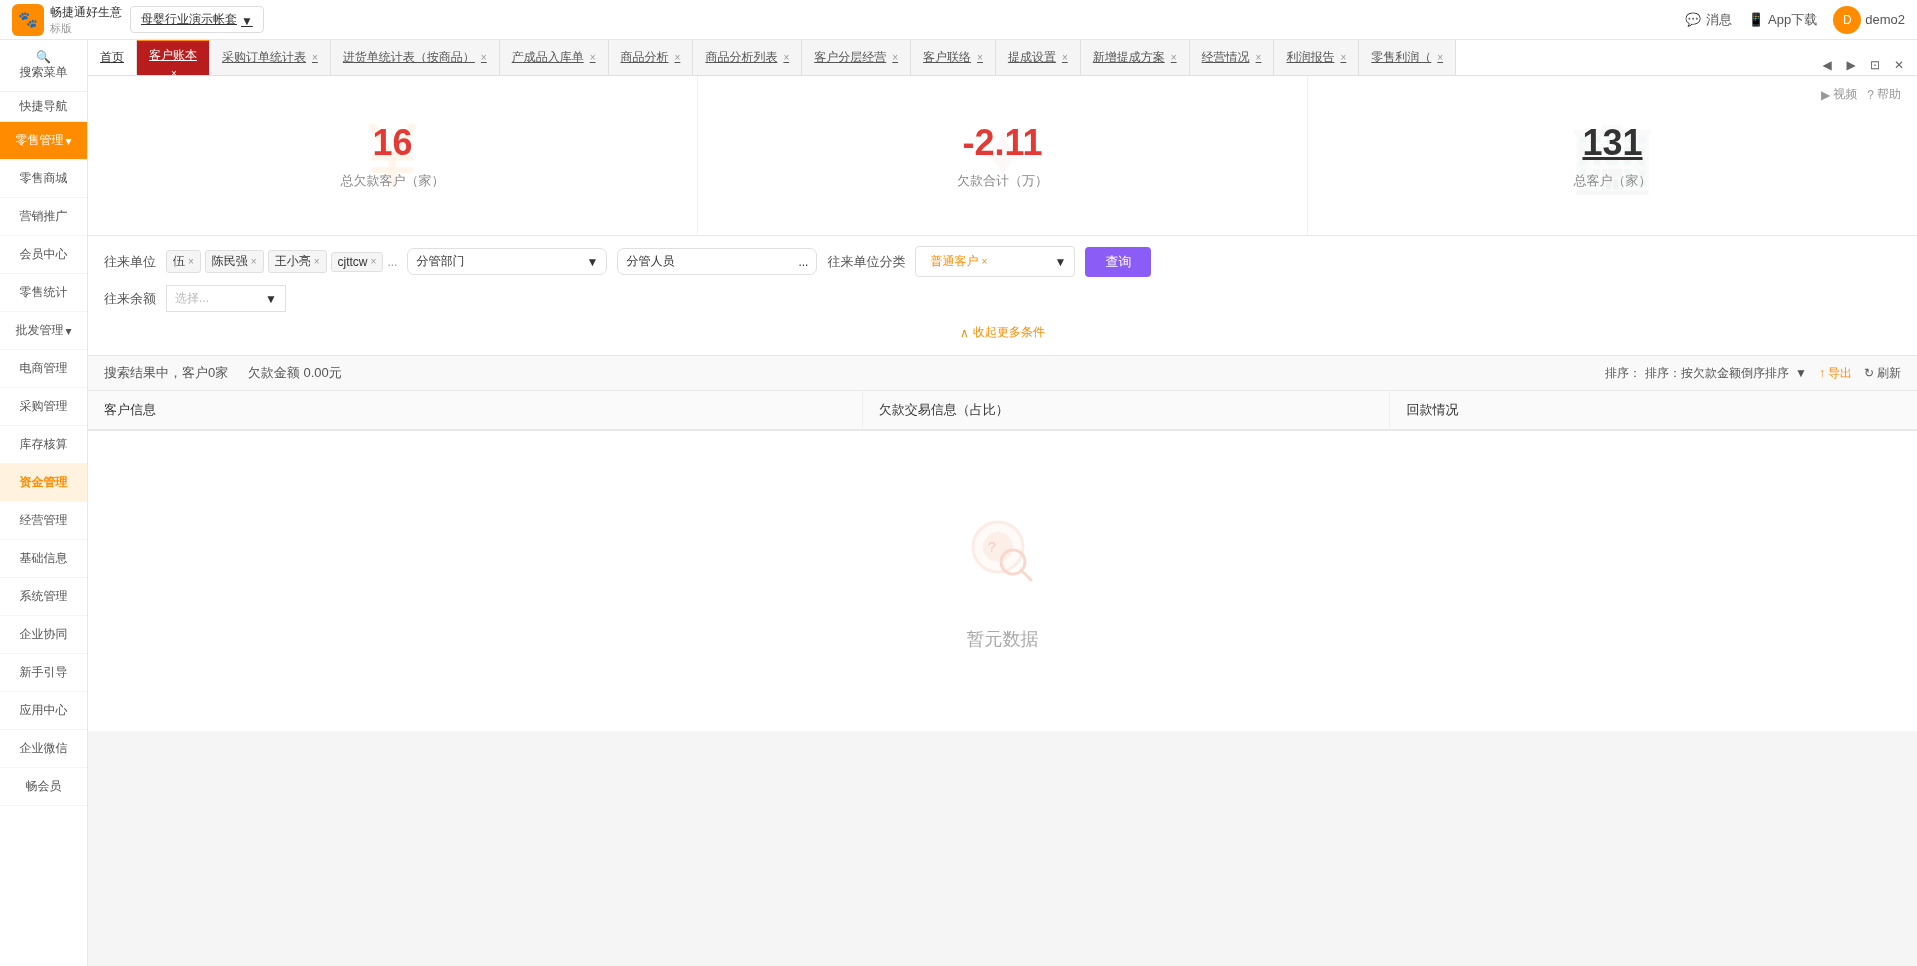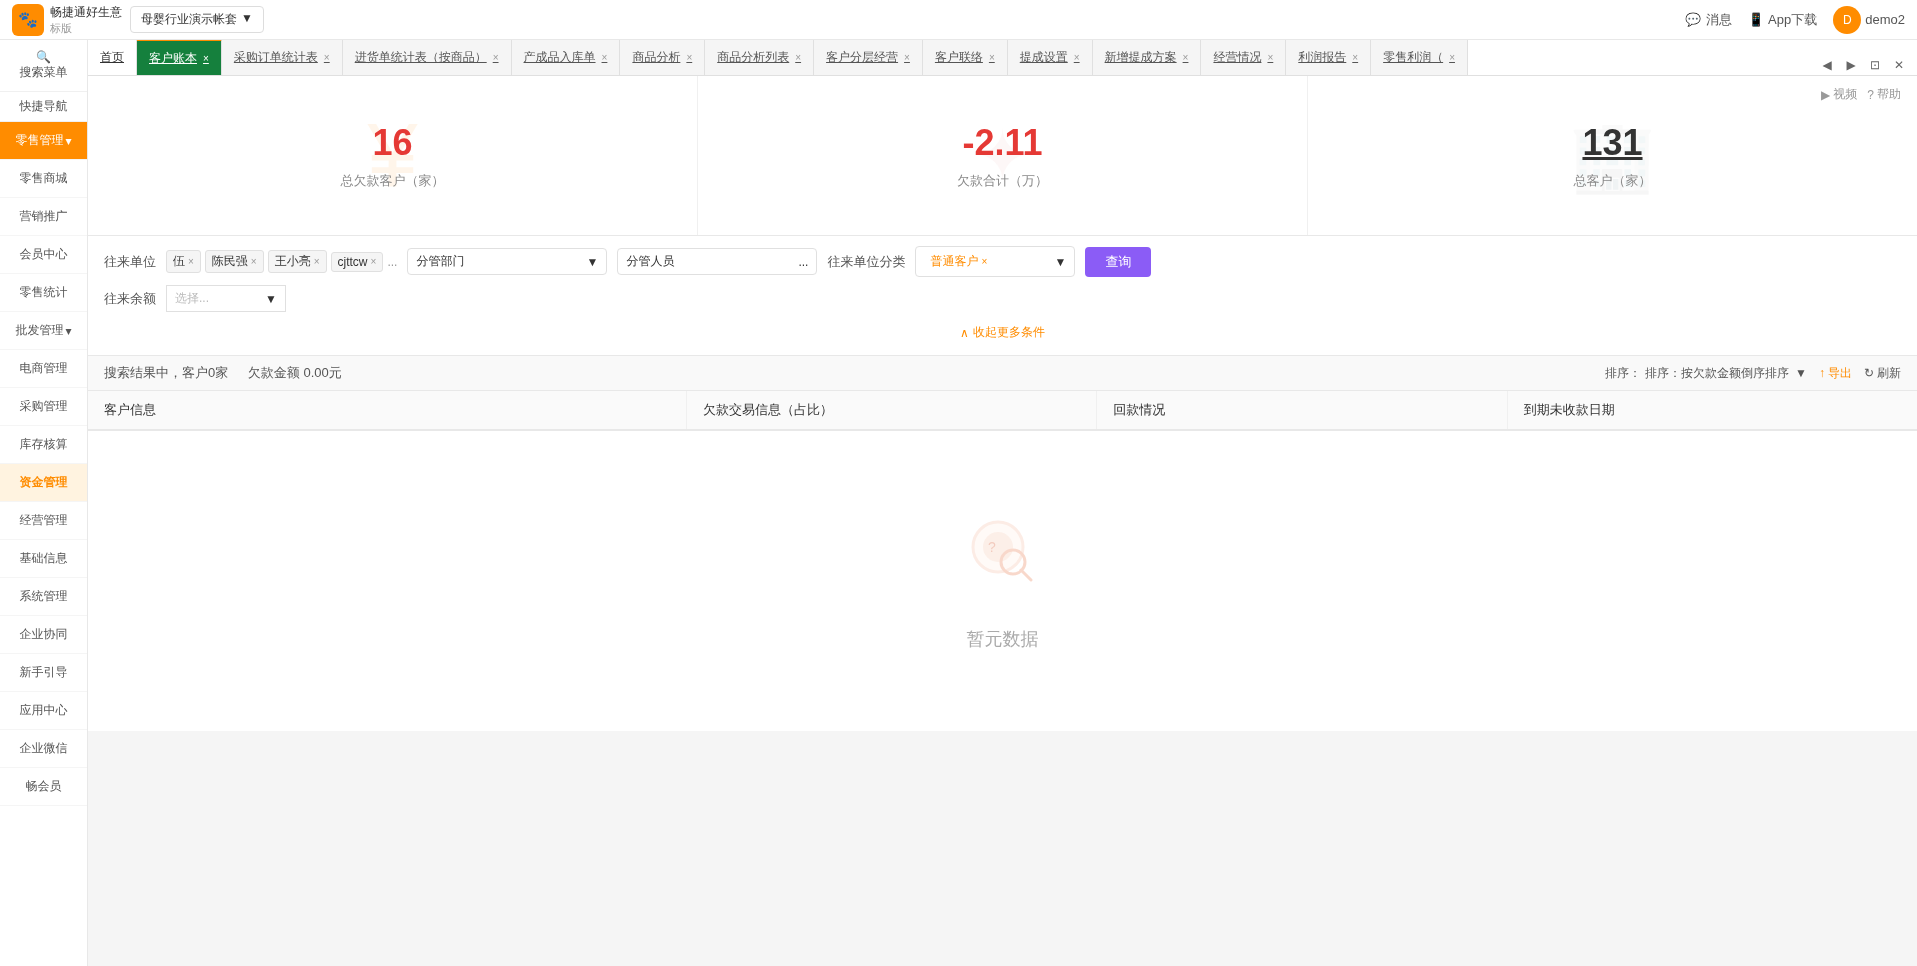--- a/index.html
+++ b/index.html
@@ -5,21 +5,21 @@
     * { box-sizing: border-box; margin: 0; padding: 0; }
     body { font-family: "Microsoft YaHei", "PingFang SC", sans-serif; font-size: 13px; background: #f5f5f5; display: flex; flex-direction: column; height: 100vh; overflow: hidden; }
 
     
     .top-bar { height: 40px; background: #fff; display: flex; align-items: center; justify-content: space-between; padding: 0 12px; border-bottom: 1px solid #e8e8e8; flex-shrink: 0; }
     .top-bar-left { display: flex; align-items: center; gap: 8px; }
     .logo-area { display: flex; align-items: center; gap: 6px; }
     .logo-icon { width: 32px; height: 32px; background: #ff8c00; border-radius: 6px; display: flex; align-items: center; justify-content: center; color: #fff; font-size: 16px; }
     .logo-text { font-size: 12px; color: #333; }
     .logo-sub { font-size: 11px; color: #999; }
-    .store-selector { display: flex; align-items: flex-start; gap: 4px; padding: 4px 10px; border: 1px solid #ddd; border-radius: 4px; cursor: pointer; font-size: 12px; color: #333; background: #fff; }
+    .store-selector { display: flex; align-items: flex-end; gap: 4px; padding: 4px 10px; border: 1px solid #ddd; border-radius: 4px; cursor: pointer; font-size: 12px; color: #333; background: #fff; text-decoration: underline; }
     .top-bar-right { display: flex; align-items: center; gap: 16px; }
     .top-right-item { display: flex; align-items: center; gap: 4px; font-size: 13px; color: #555; cursor: pointer; }
     .avatar { width: 28px; height: 28px; border-radius: 50%; background: #ff8c00; display: flex; align-items: center; justify-content: center; color: #fff; font-size: 12px; }
 
     
     .main-layout { display: flex; flex: 1; overflow: hidden; }
 
     
     .sidebar { width: 88px; background: #fff; border-right: 1px solid #e8e8e8; display: flex; flex-direction: column; flex-shrink: 0; overflow-y: auto; }
     .sidebar-search { padding: 10px 8px; text-align: center; font-size: 12px; color: #555; cursor: pointer; border-bottom: 1px solid #f0f0f0; }
@@ -28,21 +28,21 @@
     .sidebar-item.active { background: #ff8c00; color: #fff; }
     .sidebar-item.has-sub { display: flex; align-items: center; justify-content: center; gap: 2px; }
 
     
     .content-area { flex: 1; display: flex; flex-direction: column; overflow: hidden; }
 
     
     .tabs-bar { height: 36px; background: #fff; border-bottom: 1px solid #e0e0e0; display: flex; align-items: flex-end; flex-shrink: 0; overflow: hidden; }
     .tab { display: flex; align-items: center; gap: 4px; padding: 6px 12px; font-size: 12px; color: #555; cursor: pointer; border-right: 1px solid #e0e0e0; white-space: nowrap; height: 36px; border-top: 1px solid #e0e0e0; background: #f5f5f5; text-decoration: underline; }
     .tab.home { background: #fff; border-top: none; color: #333; }
-    .tab.active { background: #15803d; color: #fff; border-top: 2px solid #ff8c00; }
+    .tab.active { background: #b91c1c; color: #fff; border-top: 2px solid #ff8c00; flex-direction: column; }
     .tab.active .tab-close { color: #fff; }
     .tab-close { font-size: 10px; color: #999; cursor: pointer; margin-left: 2px; }
     .tabs-actions { display: flex; align-items: center; margin-left: auto; padding: 0 8px; gap: 4px; }
     .tabs-action-btn { width: 20px; height: 20px; display: flex; align-items: center; justify-content: center; cursor: pointer; font-size: 12px; color: #666; }
 
     
     .page-content { flex: 1; overflow-y: auto; background: #f5f5f5; }
 
     
     .summary-row { display: flex; background: #fff; border-bottom: 1px solid #e8e8e8; height: 160px; position: relative; }
@@ -58,21 +58,21 @@
 
     
     .filter-area { background: #fff; padding: 10px 16px; border-bottom: 1px solid #e8e8e8; }
     .filter-row { display: flex; align-items: center; gap: 10px; margin-bottom: 8px; flex-wrap: wrap; }
     .filter-label { font-size: 13px; color: #555; white-space: nowrap; }
     .filter-tags { display: flex; align-items: center; gap: 4px; flex-wrap: wrap; }
     .filter-tag { display: flex; align-items: center; gap: 3px; background: #f5f5f5; border: 1px solid #e0e0e0; border-radius: 3px; padding: 2px 6px; font-size: 12px; color: #333; }
     .filter-tag .tag-close { cursor: pointer; color: #999; font-size: 10px; }
     .filter-more { color: #999; cursor: pointer; font-size: 12px; }
     .filter-select { display: flex; align-items: center; gap: 4px; border: 1px solid #e0e0e0; border-radius: 4px; padding: 4px 8px; font-size: 12px; color: #333; cursor: pointer; min-width: 120px; background: #fff; }
-    .filter-select-wide { min-width: 200px; }
+    .filter-select-wide { min-width: 200px; border-radius: 7px; }
     .filter-classify-select { display: flex; align-items: center; gap: 4px; border: 1px solid #e0e0e0; border-radius: 4px; padding: 4px 8px; font-size: 12px; color: #333; cursor: pointer; min-width: 160px; background: #fff; justify-content: space-between; }
     .filter-input-select { display: flex; align-items: center; gap: 4px; border: 1px solid #e0e0e0; border-radius: 0; padding: 4px 8px; font-size: 12px; color: #333; cursor: pointer; min-width: 120px; background: #fff; }
     .tag-selected { background: #fff3e0; border-color: #ff8c00; color: #ff8c00; }
     .collapse-btn { display: flex; align-items: center; gap: 4px; color: #ff8c00; font-size: 12px; cursor: pointer; justify-content: center; padding: 4px 0; }
     .query-btn { background: #8b5cf6; color: #fff; border: none; border-radius: 4px; padding: 6px 20px; font-size: 13px; cursor: pointer; }
 
     
     .result-bar { display: flex; align-items: center; justify-content: space-between; padding: 8px 16px; background: #f9f9f9; border-bottom: 1px solid #e8e8e8; }
     .result-info { font-size: 13px; color: #555; }
     .result-actions { display: flex; align-items: center; gap: 12px; font-size: 12px; color: #555; }
@@ -365,21 +365,20 @@
             <span>刷新</span>
           </div>
         </div>
       </div>
 
       <div class="data-table">
         <div class="table-header">
           <div class="table-col">客户信息</div>
           <div class="table-col">欠款交易信息（占比）</div>
           <div class="table-col">回款情况</div>
-          <div class="table-col">到期未收款日期</div>
         </div>
         <div class="table-body">
           <div class="empty-state">
             <div class="empty-icon">
               <svg width="80" height="80" viewBox="0 0 80 80" fill="none">
                 <circle cx="35" cy="35" r="25" stroke="#f0a080" stroke-width="3" fill="#fde8d8" opacity="0.5"></circle>
                 <circle cx="35" cy="35" r="15" fill="#f0b090" opacity="0.4"></circle>
                 <circle cx="50" cy="50" r="12" stroke="#f0a080" stroke-width="3" fill="none"></circle>
                 <line x1="58" y1="58" x2="68" y2="68" stroke="#f0a080" stroke-width="3" stroke-linecap="round"></line>
                 <text x="25" y="40" fill="#e08060" font-size="14">?</text>

